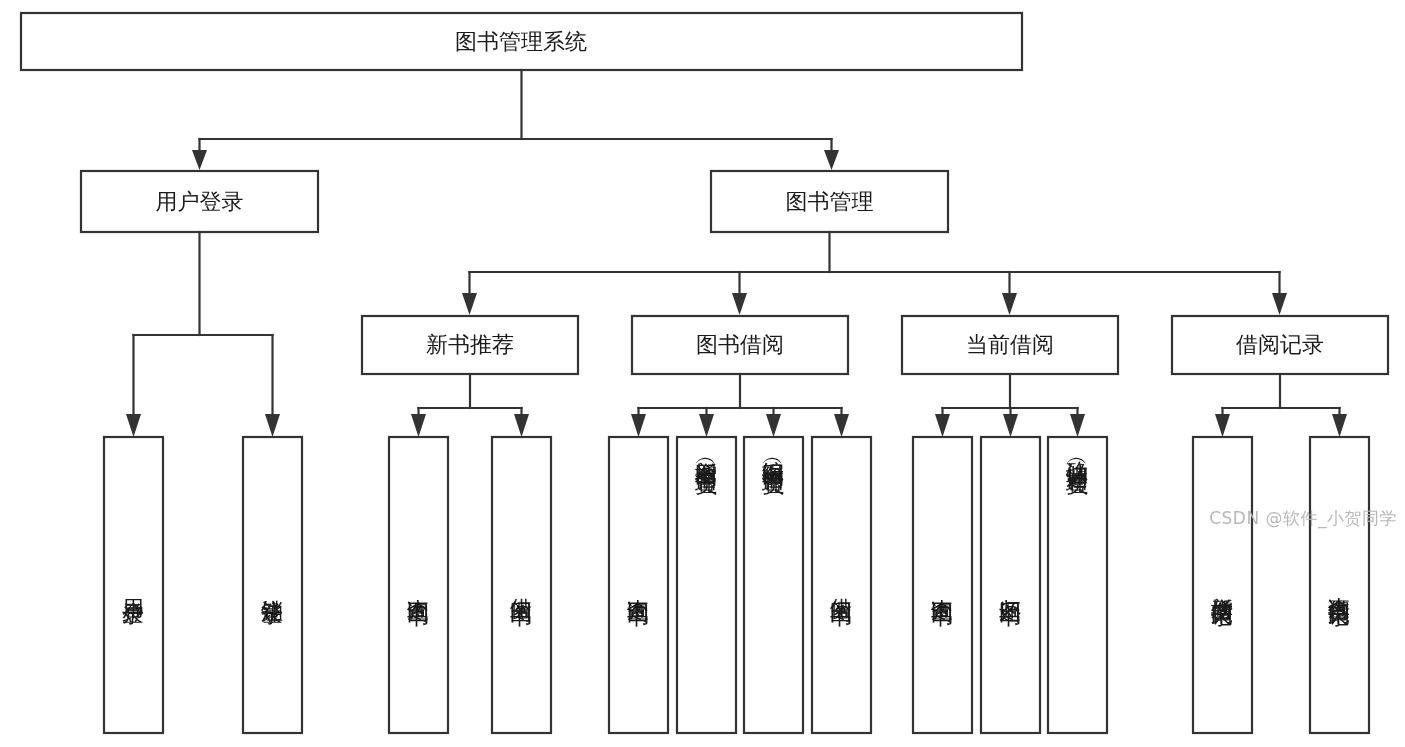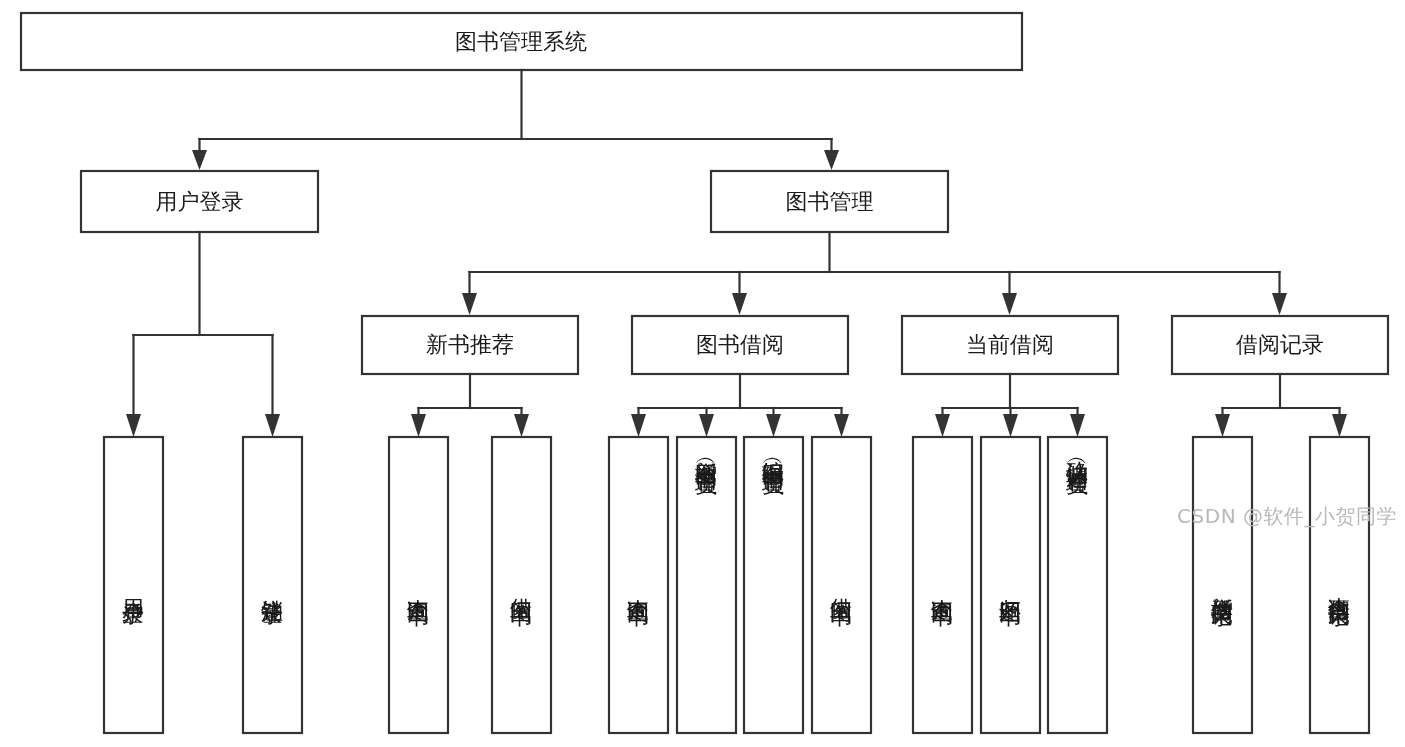--- a/index.html
+++ b/index.html
@@ -63,21 +63,21 @@
     color: #1a1a1a;
     letter-spacing: 2px;
     white-space: nowrap;
     text-align: center;
   }
   .watermark {
     position: absolute;
     right: 8px;
     bottom: 6px;
     font-family: "DejaVu Sans", "Liberation Sans", sans-serif;
-    font-size: 20px;
+    font-size: 17px;
     color: #b8b8b8;
     letter-spacing: 0.5px;
     white-space: nowrap;
   }
 </style>
 </head>
 <body>
 
 <div id="diagram-root">
 

